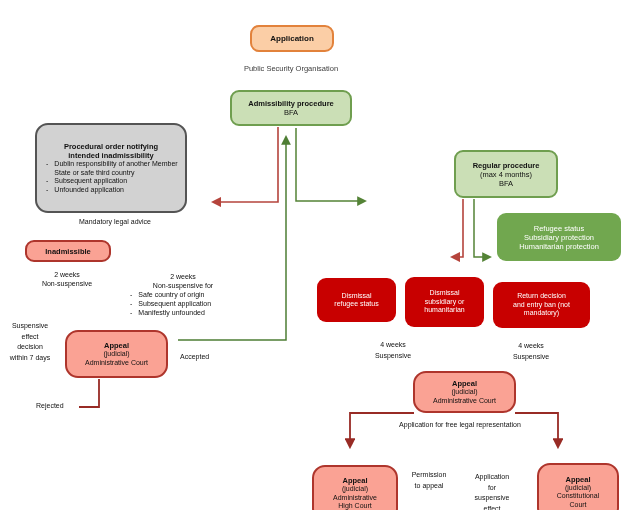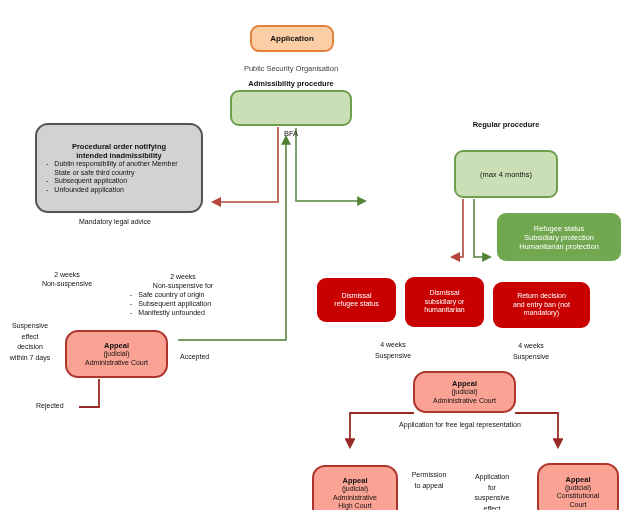--- a/index.html
+++ b/index.html
@@ -2,21 +2,21 @@
 <html style="--orange_fill: #FBCEA6; --orange_border: #E2823B; --green_fill: #CBDFB6; --green_border: #6F9E4F; --green_dark: #71A74F; --gray_fill: #D2D2D2; --gray_border: #545454; --salmon_fill: #FAA294; --salmon_border: #AE352C; --darkred_fill: #C80000; --arrow_red: #B5443C; --arrow_red_dark: #982B25; --arrow_green: #4E7E34; --arrow_green2: #548336;"><head>
 <meta charset="utf-8">
 <style>
   html,body { margin:0; padding:0; background:#ffffff; font-family:"Liberation Sans", sans-serif; }
   .canvas { position:relative; width:631px; height:510px; background:#ffffff; color:#111; overflow:hidden;margin-top:20px; }
   .box { position:absolute; box-sizing:border-box; display:flex; flex-direction:column;
          align-items:center; justify-content:center; text-align:center; }
   .rounded  { border-radius:9px; }
   .rounded-lg { border-radius:13px; }
   .orange    { background:var(--orange_fill);  border:2px solid var(--orange_border); }
-  .lightgreen{ background:var(--green_fill);   border:2px solid var(--green_border);gap:41px; }
+  .lightgreen{ background:var(--green_fill);   border:2px solid var(--green_border); }
   .darkgreen { background:var(--green_dark);   color:#fff; }
   .graybox   { background:var(--gray_fill);    border:2.5px solid var(--gray_border); }
   .salmon    { background:var(--salmon_fill);  border:2px solid var(--salmon_border); }
   .thickb    { border-width:2.5px; }
   .darkred   { background:var(--darkred_fill); color:#fff; }
   .b   { font-weight:bold; }
   .fs8 { font-size:8px;   line-height:9.5px; }
   .fs75{ font-size:7.5px; line-height:9px; }
   .fs7 { font-size:7px;   line-height:8.5px; }
   .note { position:absolute; text-align:center; font-size:7px; line-height:9px; }
@@ -62,38 +62,41 @@
 
   <div class="note fs75" style="left:191px;top:44px;width:200px">
     <div class="fs75" style="color:#3c3c3c">Public Security Organisation</div>
   </div>
 
   <div class="box lightgreen rounded fs75" style="left:230px;top:70px;width:122px;height:36px">
     <div class="b">Admissibility procedure</div>
     <div>BFA</div>
   </div>
 
-  <div class="box graybox rounded-lg fs7" style="left:35px;top:103px;width:168px;height:90px;padding:4px 3px">
+  <div class="box graybox rounded-lg fs7" style="left:35px;top:103px;width:152px;height:90px;padding:4px 3px">
     <div class="b fs75">Procedural order notifying</div>
     <div class="b fs75">intended inadmissibility</div>
     <div class="bullets">
       <div class="bullet">
         <span>Dublin responsibility of another Member State or safe third country</span>
       </div>
       <div class="bullet">
         <span>Subsequent application</span>
       </div>
       <div class="bullet">
         <span>Unfounded application</span>
       </div>
     </div>
   </div>
 
   <div class="note fs75" style="left:35px;top:197px;width:160px">Mandatory legal advice</div>
 
+  <div class="box salmon rounded fs75" style="left:25px;top:220px;width:86px;height:22px">
+    <div class="b">Inadmissible</div>
+  </div>
 
   <div class="note" style="left:12px;top:250px;width:110px">
     <div>2 weeks</div>
     <div>Non-suspensive</div>
   </div>
 
   <div class="note" style="left:120px;top:252px;width:126px">
     <div>2 weeks</div>
     <div>Non-suspensive for</div>
     <div class="bullets" style="padding-left:10px">

